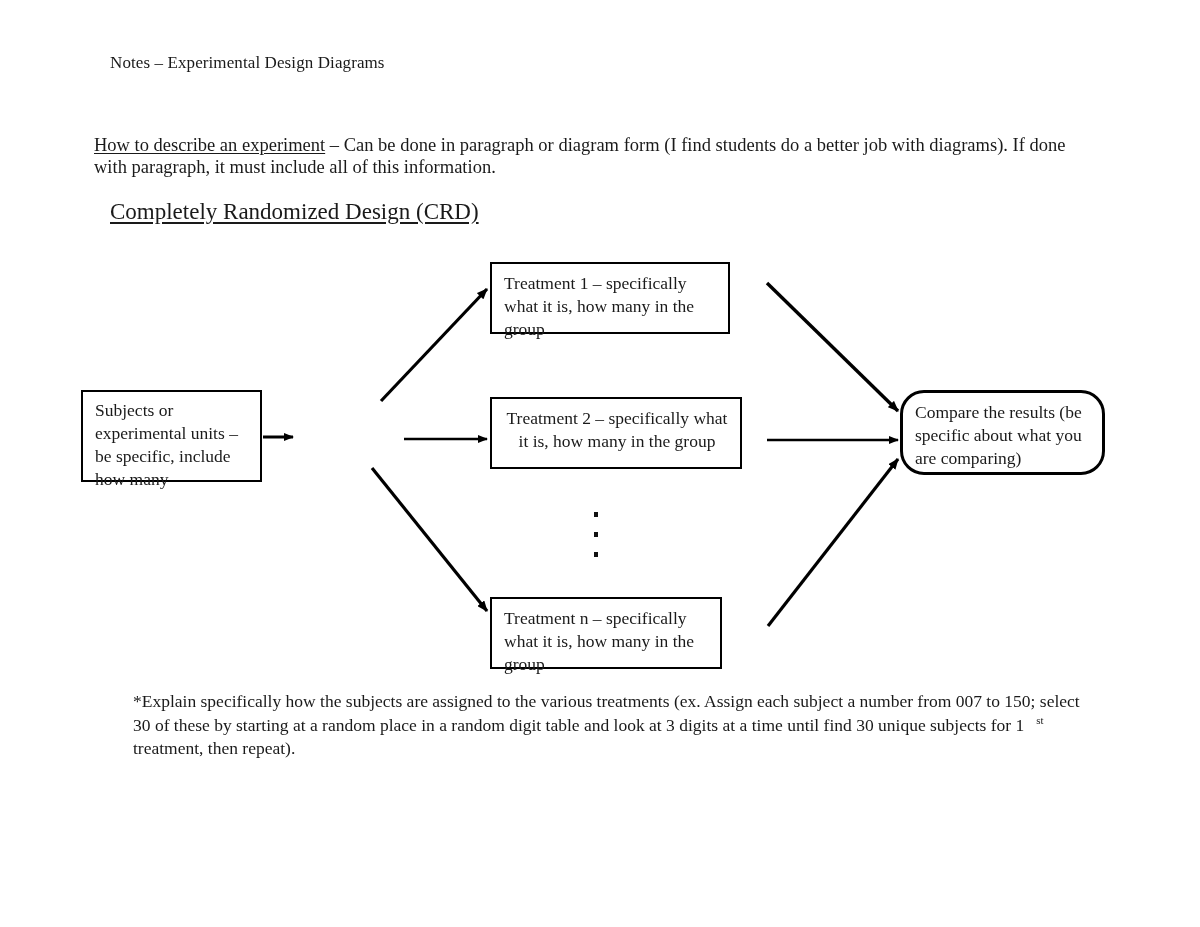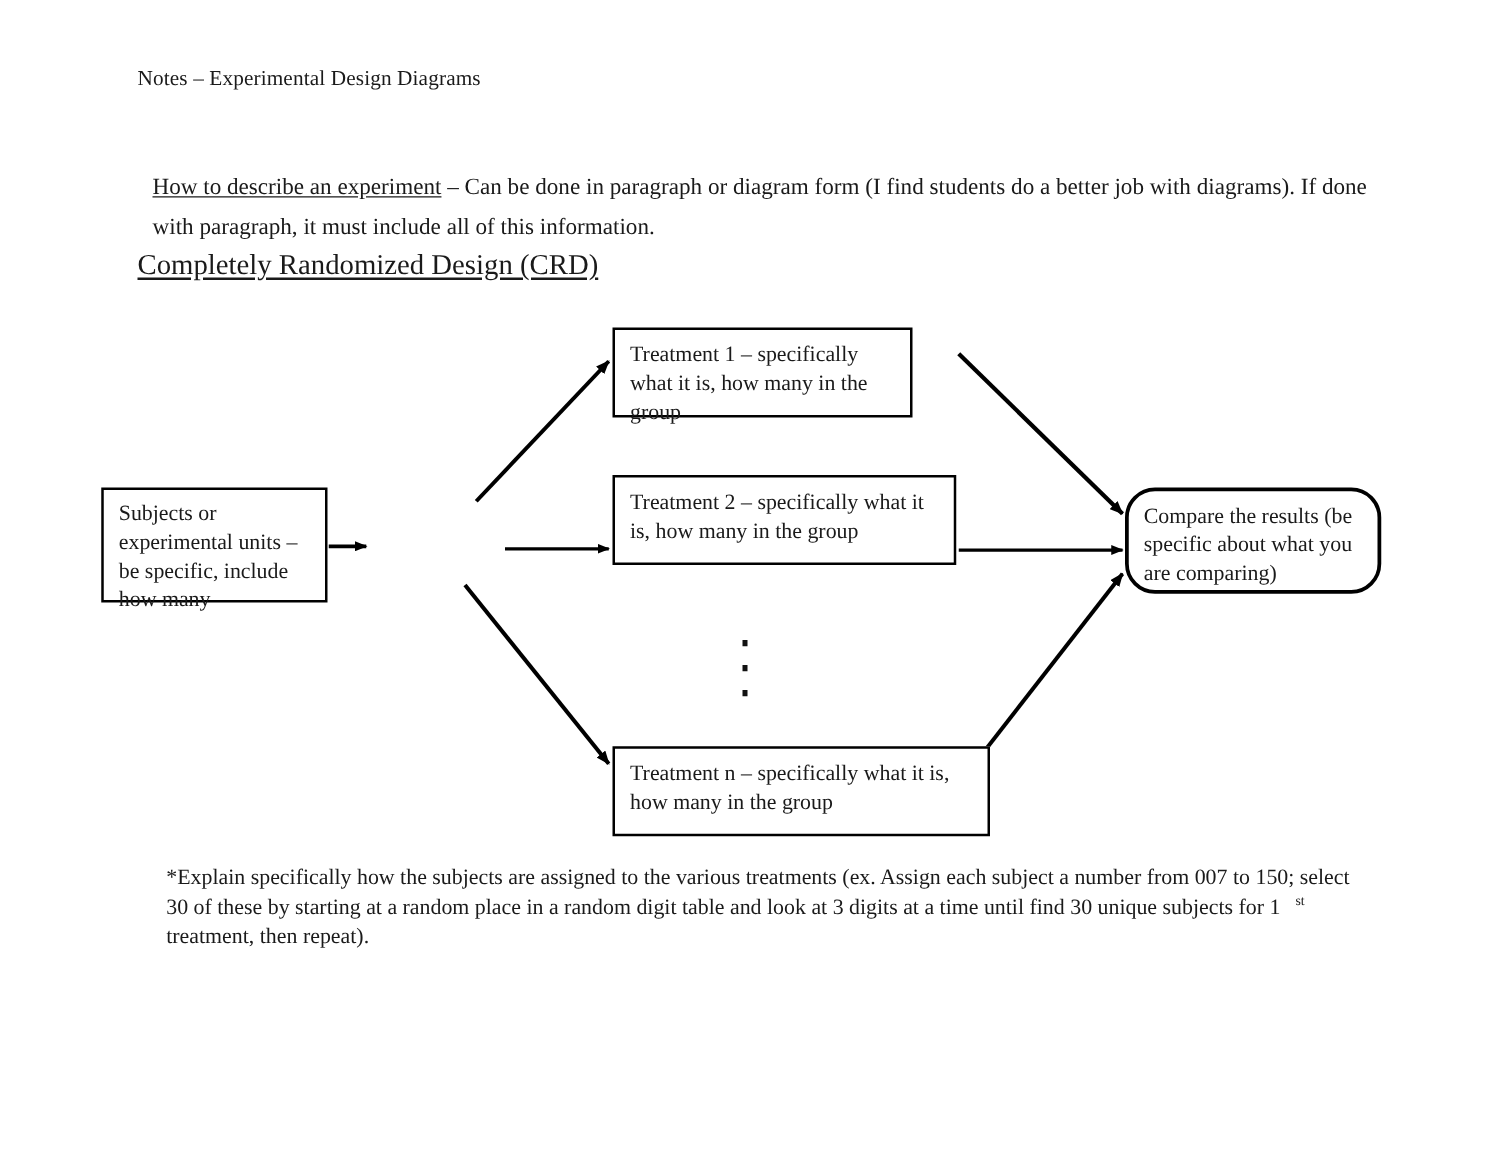--- a/index.html
+++ b/index.html
@@ -30,25 +30,25 @@
     left: 110px;
     top: 52px;
     font-size: 17px;
     line-height: 22px;
     letter-spacing: 0.1px;
     white-space: nowrap;
   }
 
   .intro {
     position: absolute;
-    left: 122px;
+    left: 94px;
     top: 134px;
     width: 972px;
     font-size: 18.5px;
-    line-height: 32px;
+    line-height: 22px;
   }
   .intro .u {
     text-decoration: underline;
     text-underline-offset: 2px;
   }
 
   .section-heading {
     position: absolute;
     left: 110px;
     top: 197px;
@@ -103,24 +103,24 @@
   .node.thick { border-width: 3px; }
 
   #node-subjects {
     left: 81px;  top: 390px;  width: 181px;  height: 92px;
     padding-top: 7px;
   }
   #node-t1 {
     left: 490px; top: 262px; width: 240px; height: 72px;
   }
   #node-t2 {
-    left: 490px; top: 380px; width: 275px; height: 72px;
+    left: 490px; top: 397px; width: 252px; height: 72px; text-align: center;
   }
   #node-tn {
-    left: 490px; top: 597px; width: 302px; height: 72px;
+    left: 490px; top: 597px; width: 232px; height: 72px;
   }
   #node-compare {
     left: 900px; top: 390px; width: 205px; height: 85px; border-radius: 24px;
   }
 
   .free-label {
     position: absolute;
     font-size: 17.5px;
     line-height: 23.5px;
     background: transparent;

